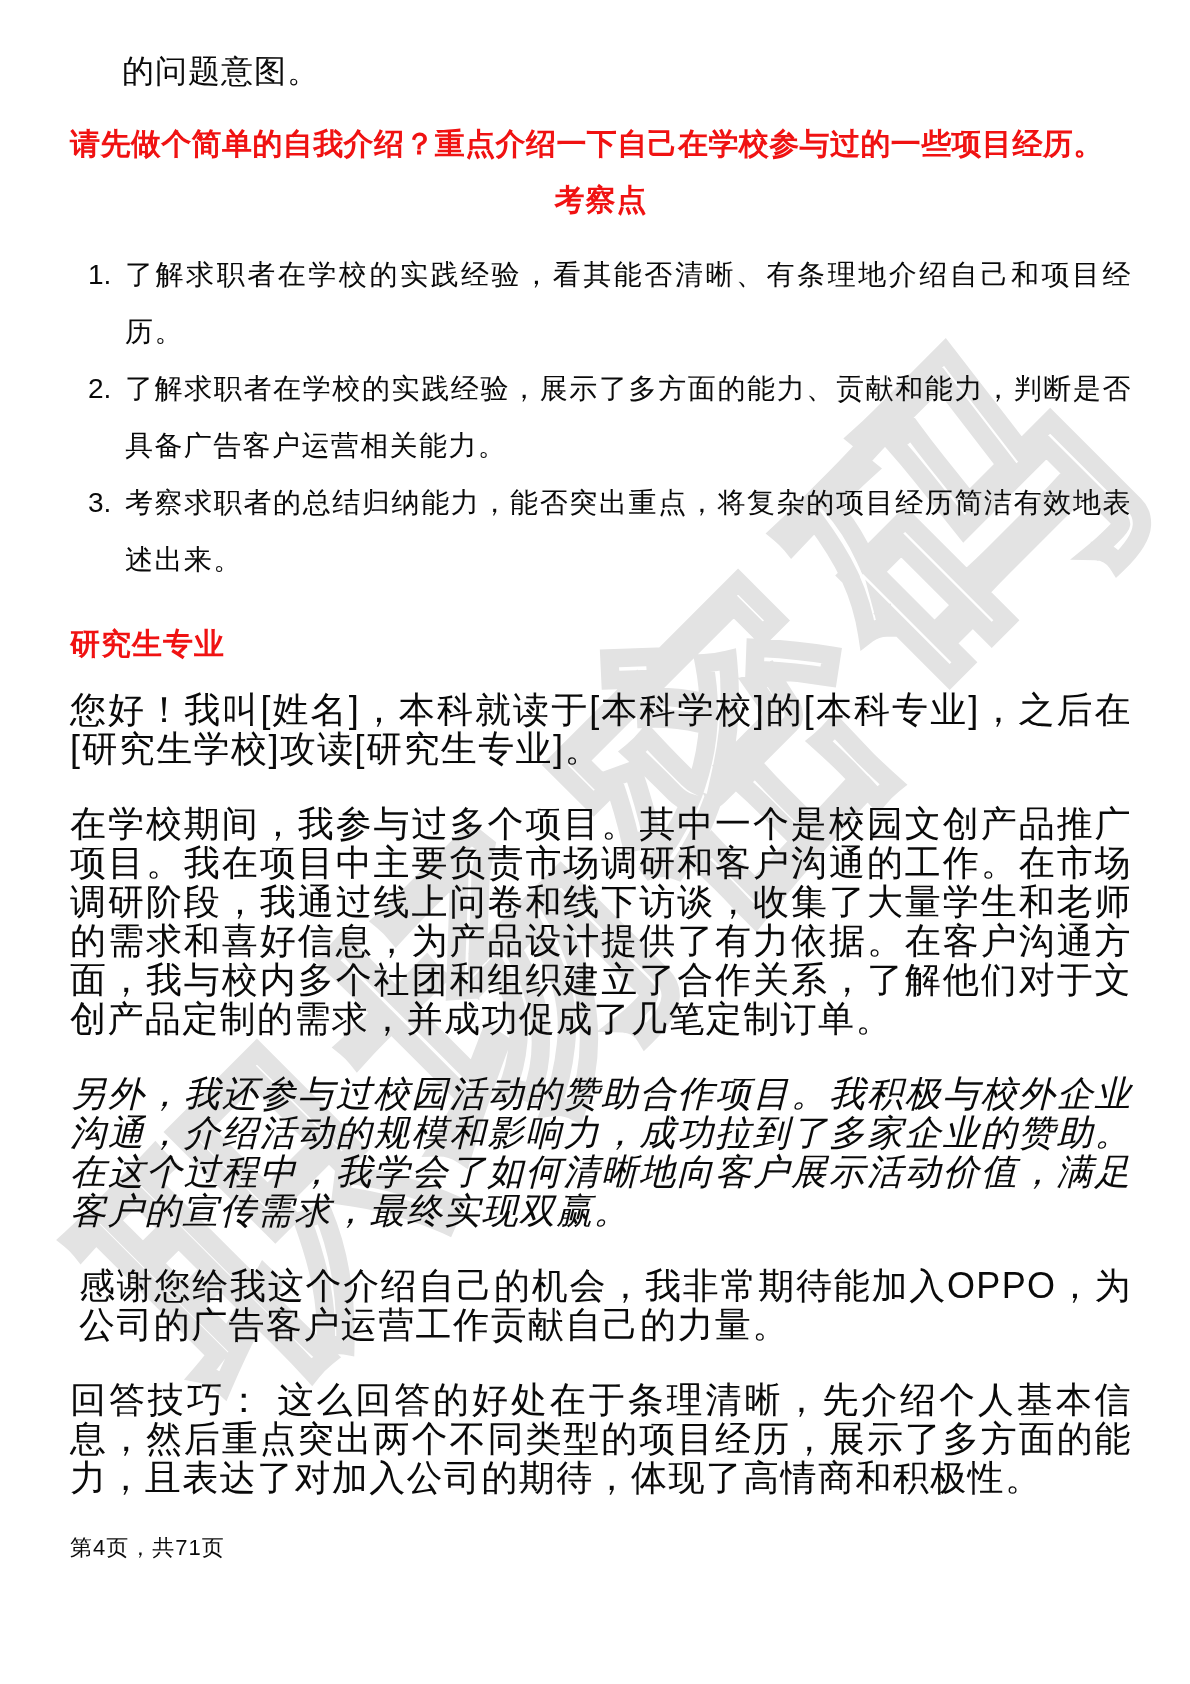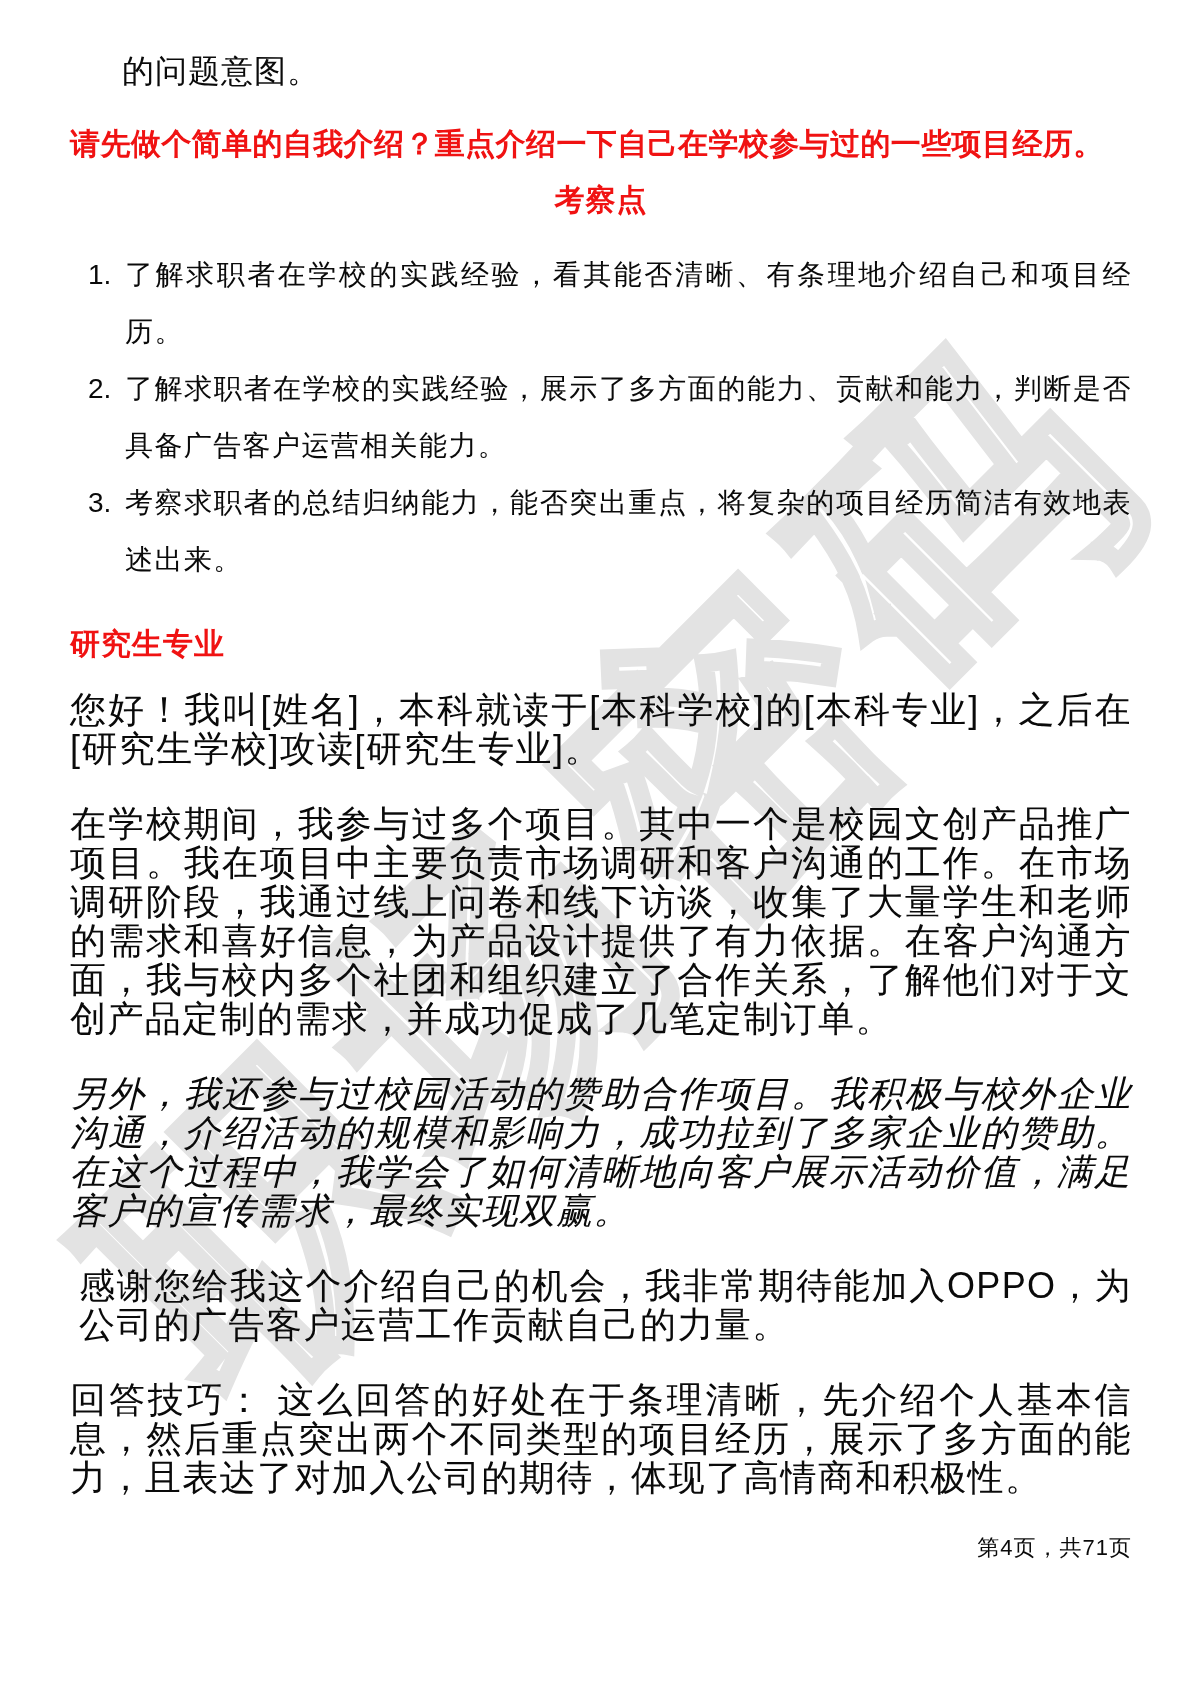--- a/index.html
+++ b/index.html
@@ -81,21 +81,21 @@
   }
   .p1 { margin-top: 24px; }
   .p2 { margin-top: 28px; }
   .p3 { margin-top: 30px; font-style: italic; }
   .p4 { margin-top: 31px; margin-left: 9px; }
   .p5 { margin-top: 32px; }
   .footer {
     margin-top: 11px;
     font-size: 22px;
     line-height: 30px;
-    text-align: right;
+    text-align: left;
     letter-spacing: 1px;
   }
 </style>
 </head>
 <body>
 
 <div class="watermark">职场密码</div>
 
 <div class="page">
 

